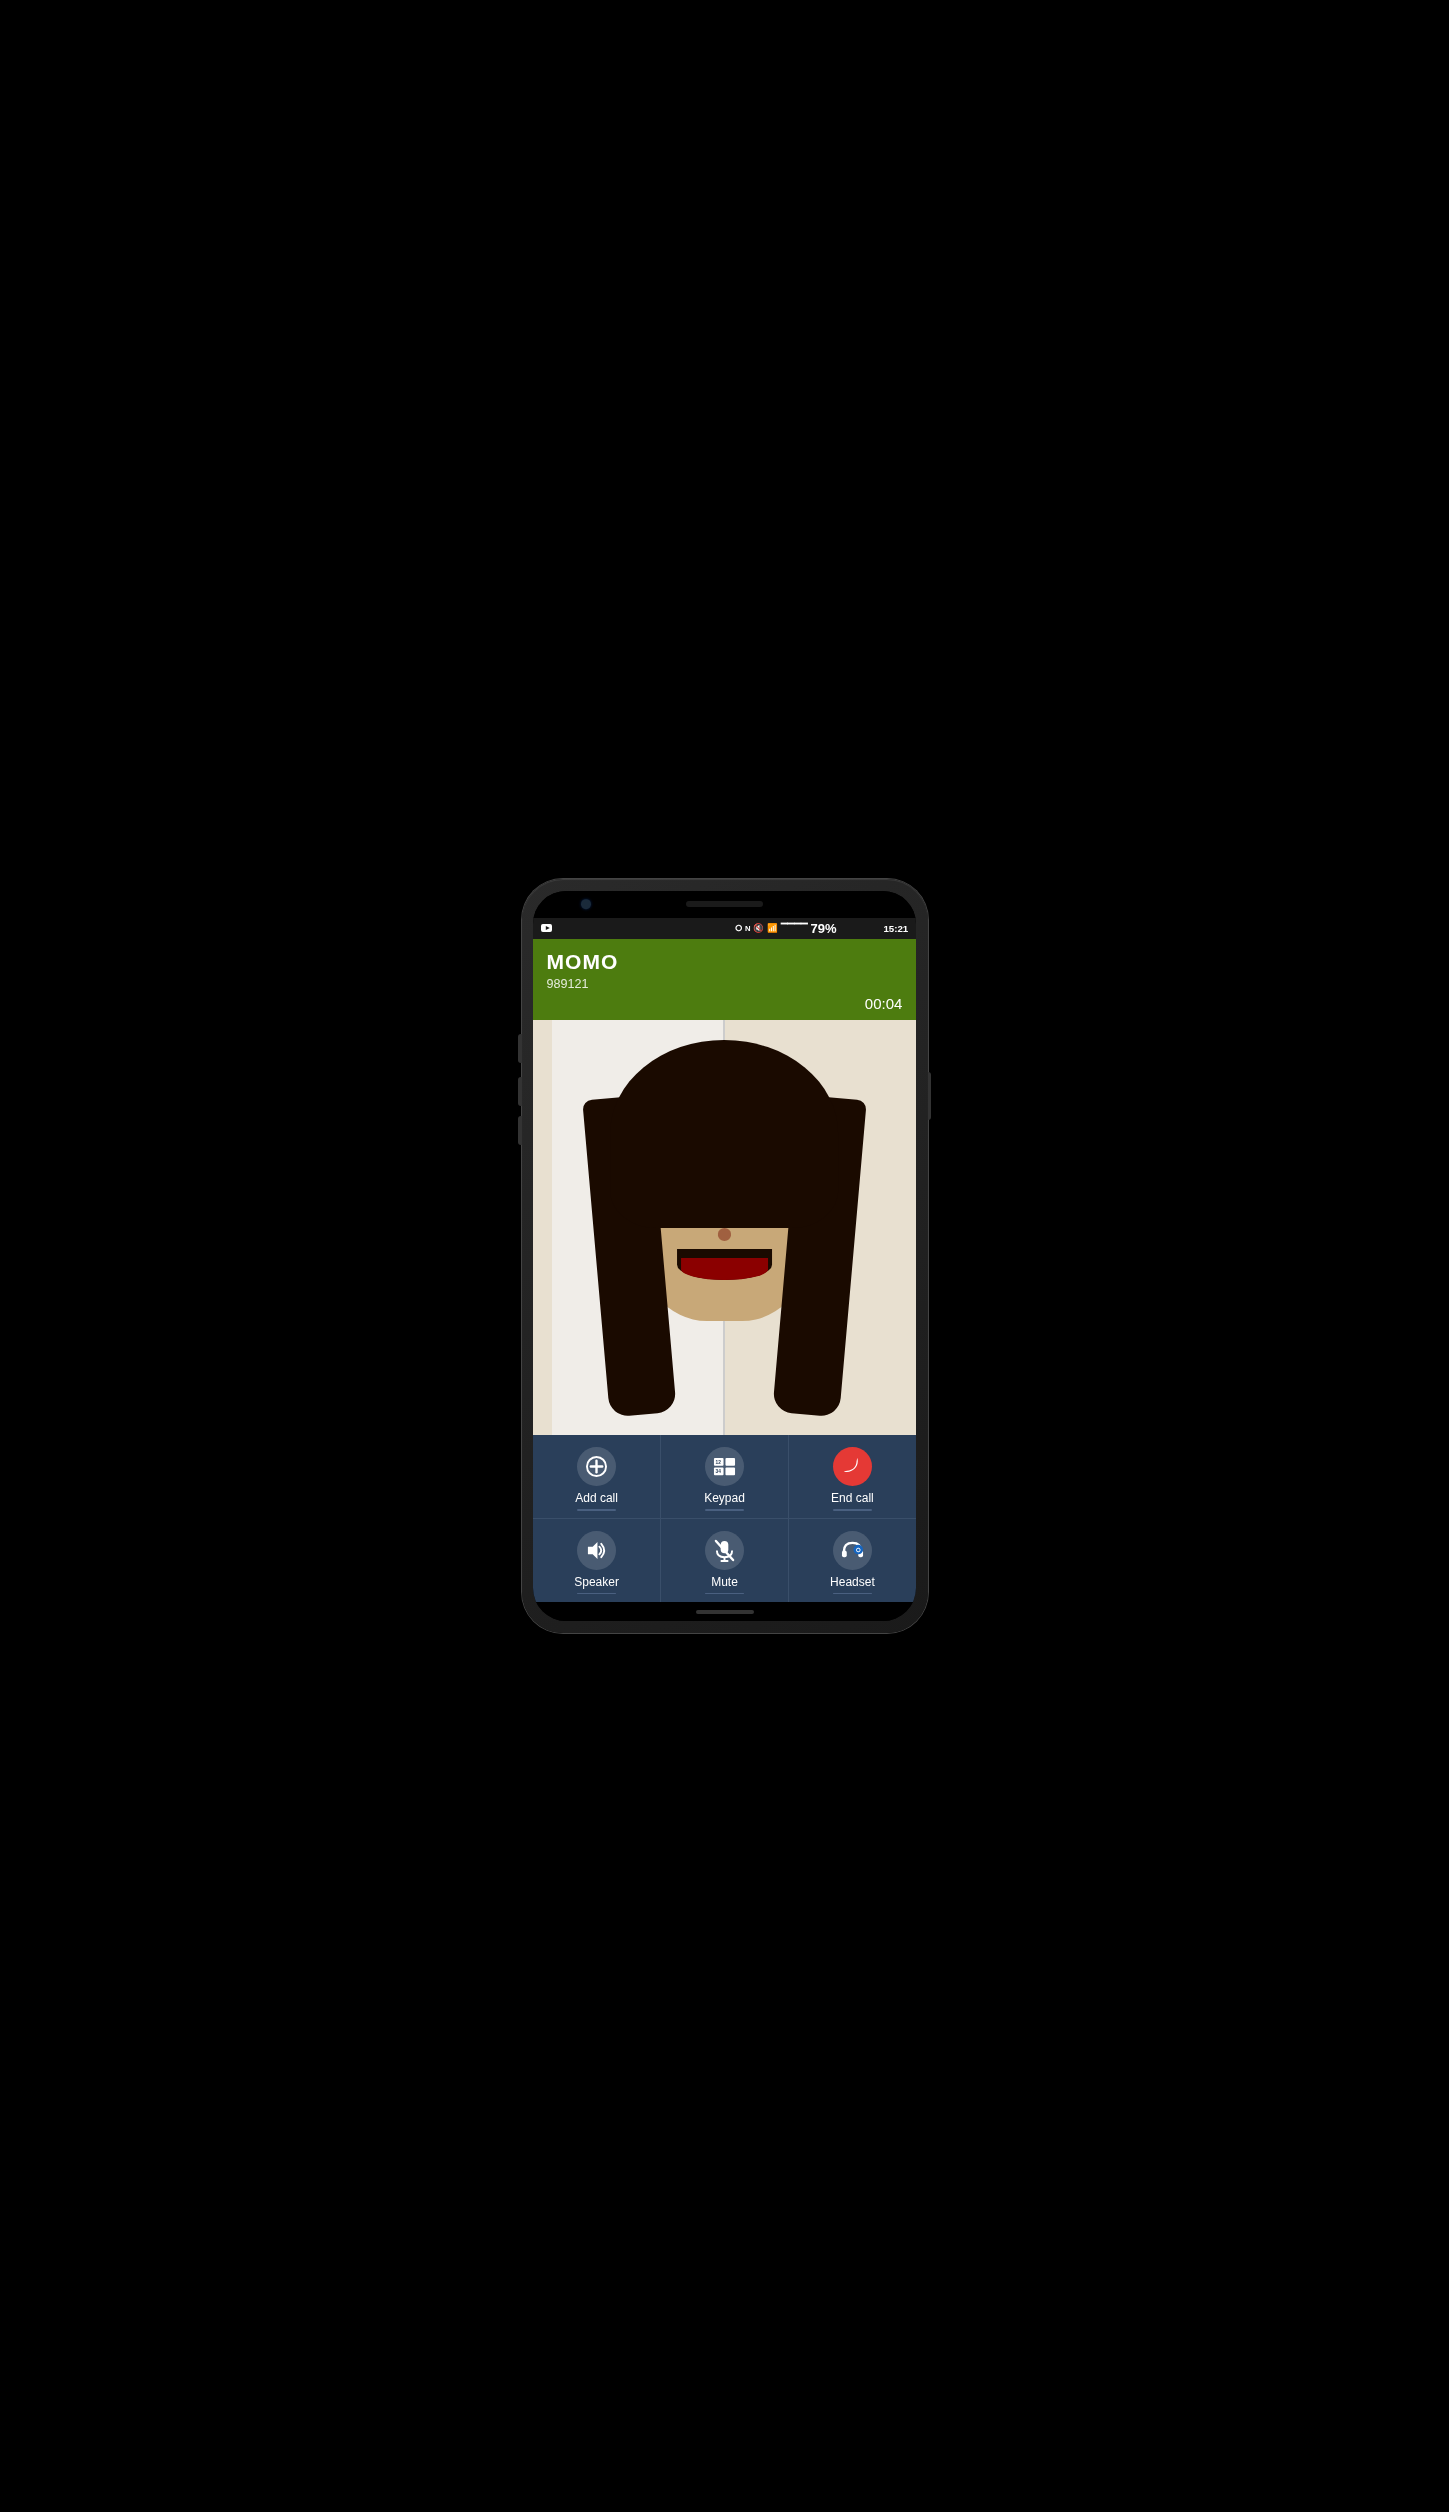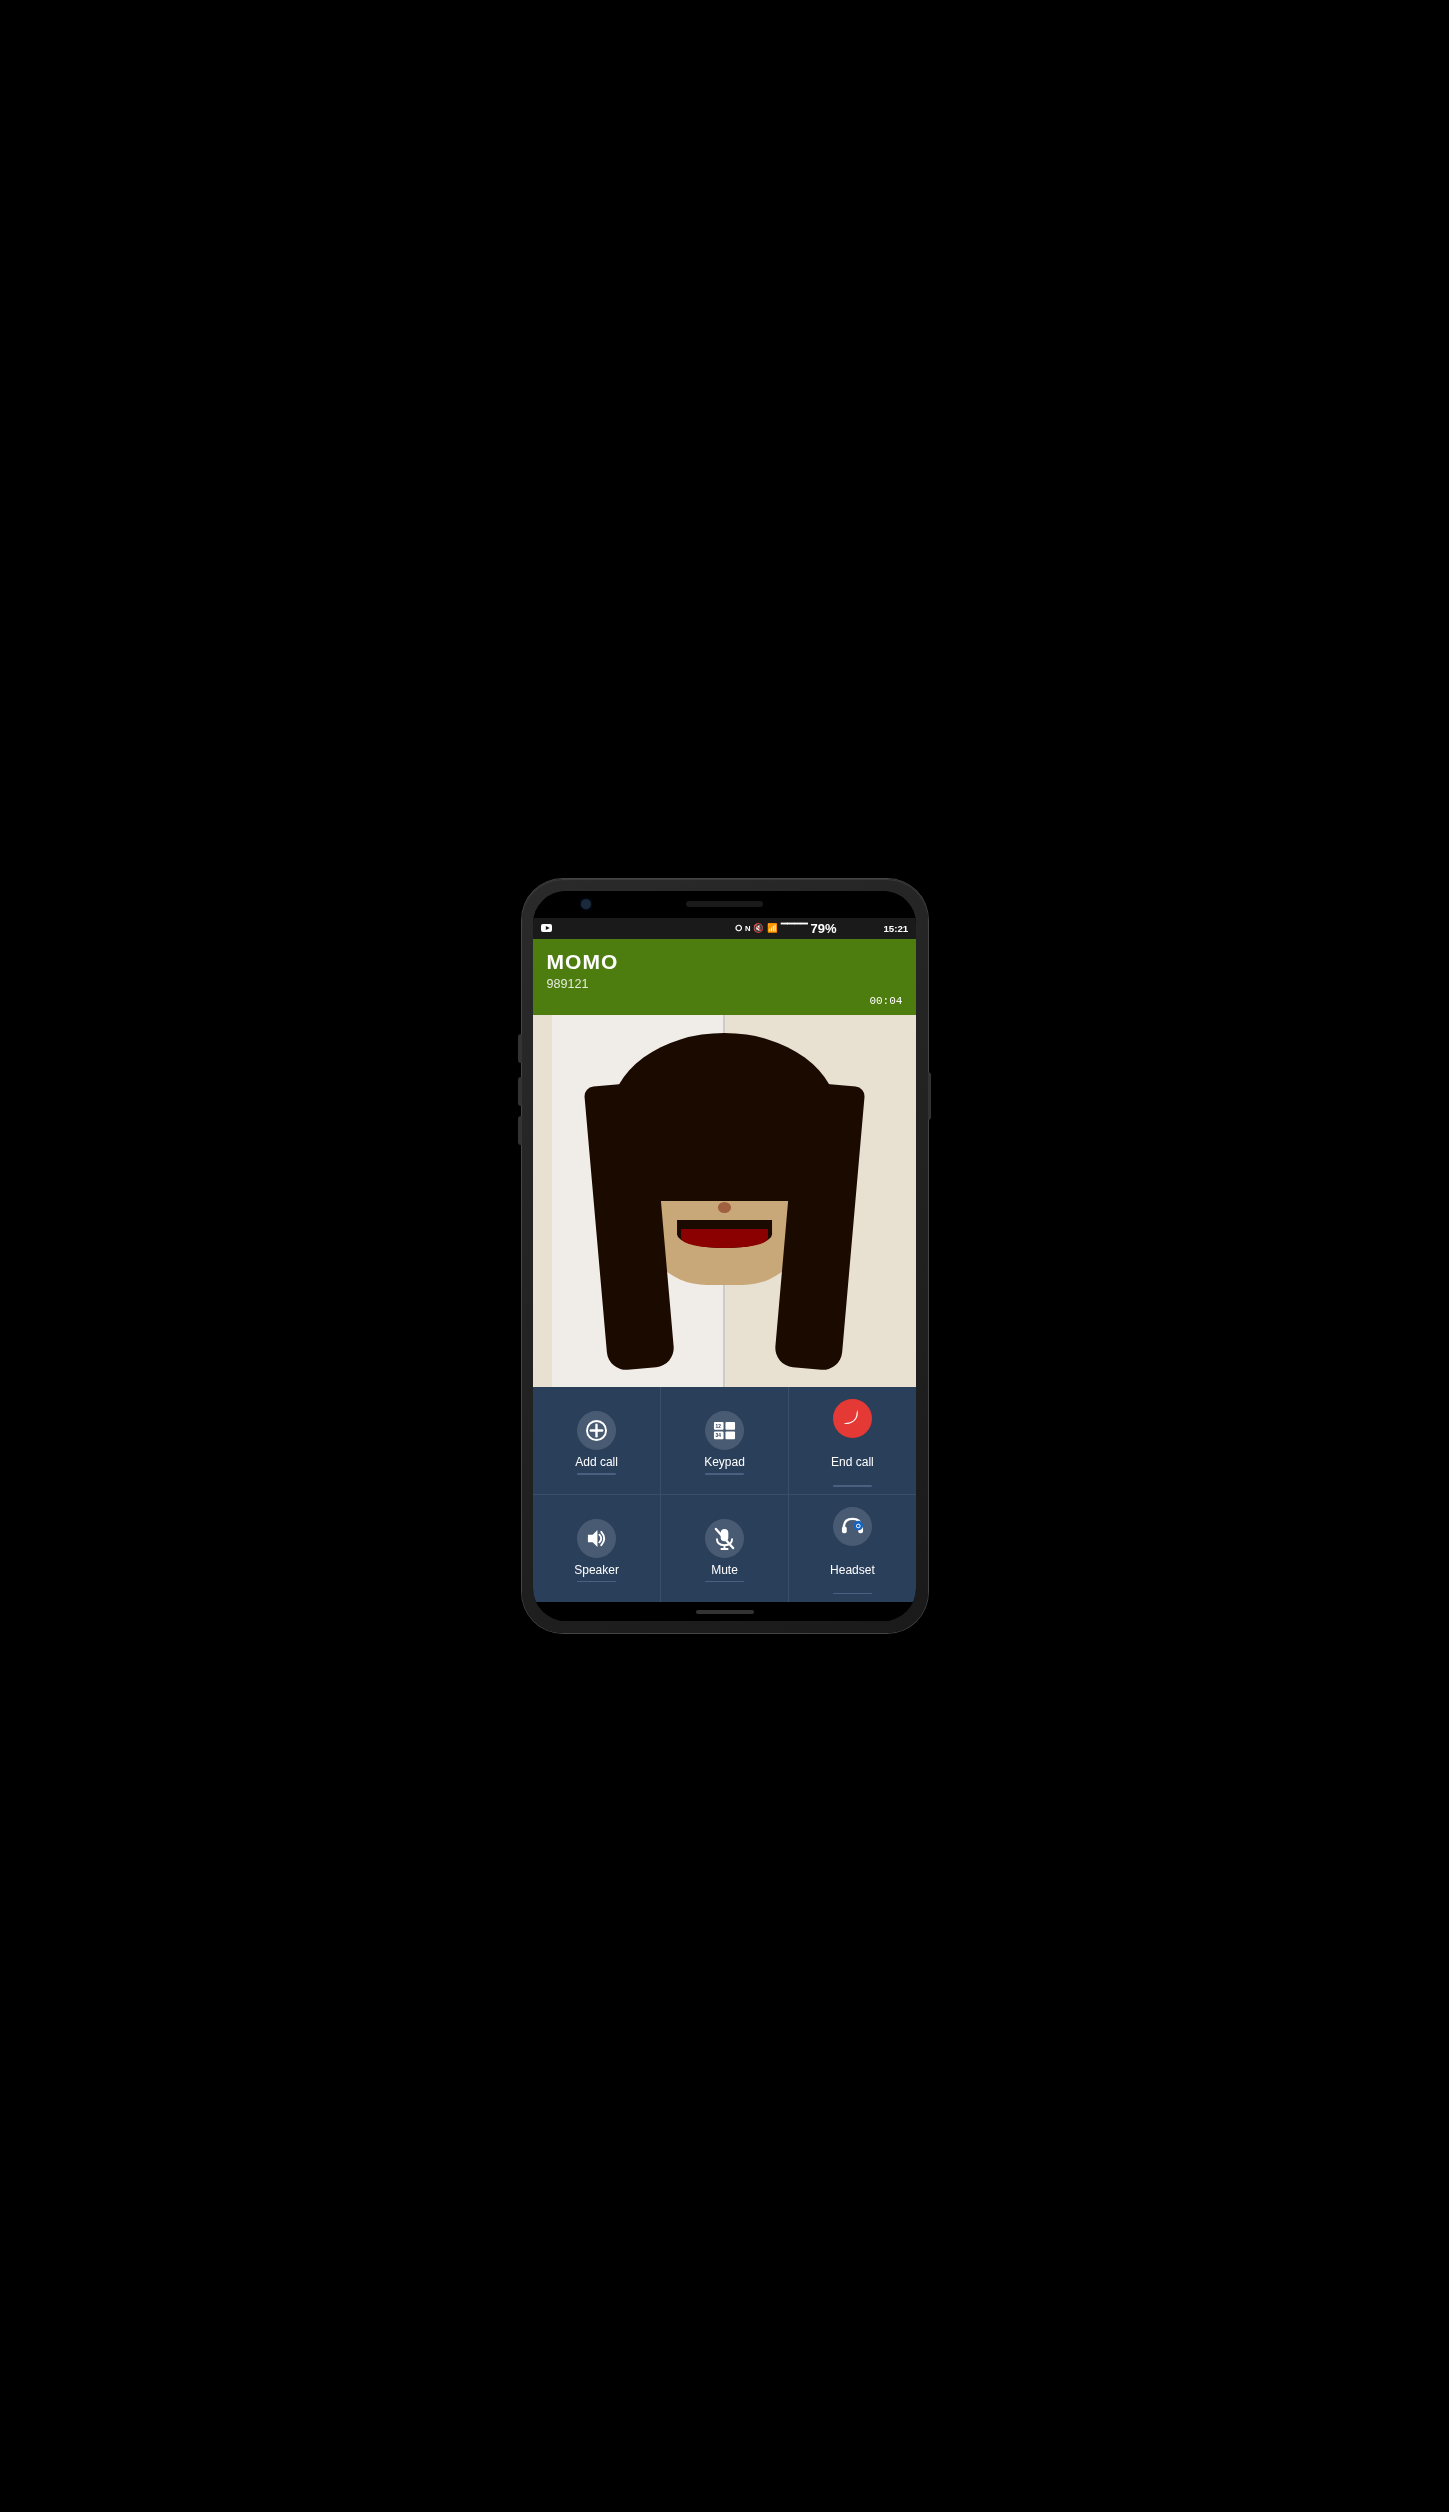--- a/index.html
+++ b/index.html
@@ -146,24 +146,23 @@
     }
 
     .caller-number {
       color: rgba(255,255,255,0.85);
       font-size: 12.6px;
       margin-top: 2.9px;
     }
 
     .call-timer {
       color: #fff;
-      font-size: 11px;
+      font-size: 15px;
       text-align: right;
       margin-top: 3.9px;
-      font-family: Liberation Mono, monospace;
     }
 
     
     .caller-image {
       flex: 1;
       background: #c8b89a;
       position: relative;
       overflow: hidden;
       min-height: 0;
     }
@@ -343,21 +342,20 @@
       align-items: center;
       justify-content: center;
       padding: 11.6px 7.7px 7.7px 7.7px;
       border-right: 1px solid #3a4f6a;
       cursor: pointer;
       position: relative;
     }
 
     .control-btn:last-child {
       border-right: none;
-      gap: 12px;
     }
 
     .control-btn-label {
       color: #fff;
       font-size: 12px;
       margin-top: 4.8px;
       text-align: center;
     }
 
     .control-btn-underline {

